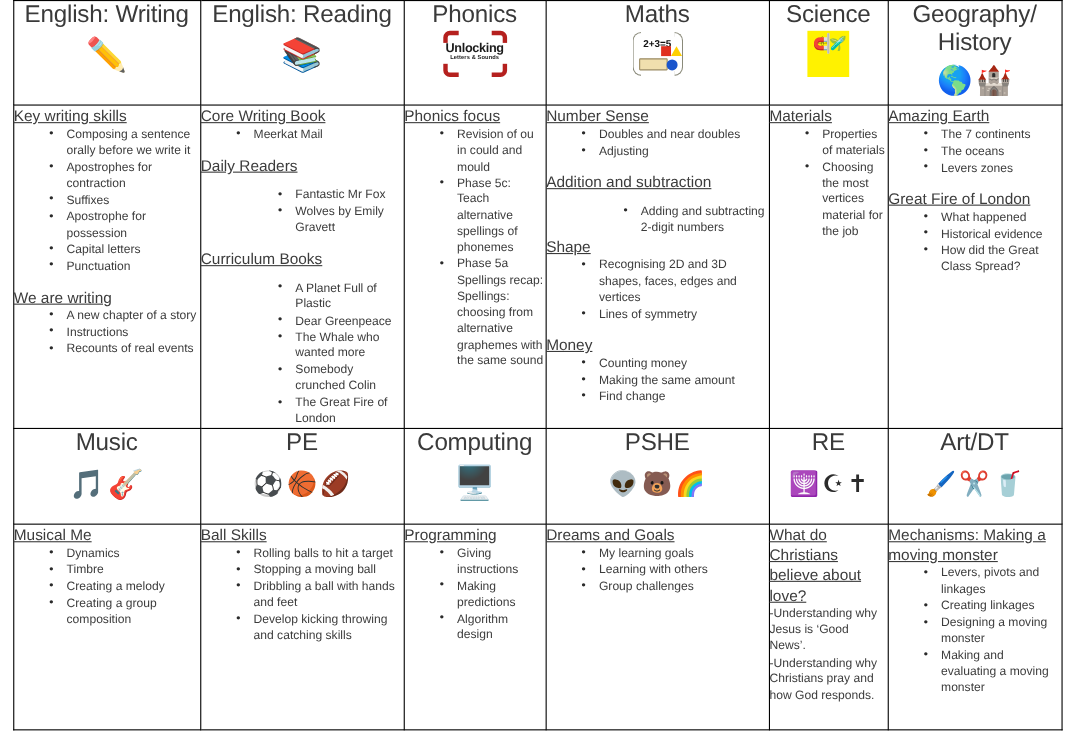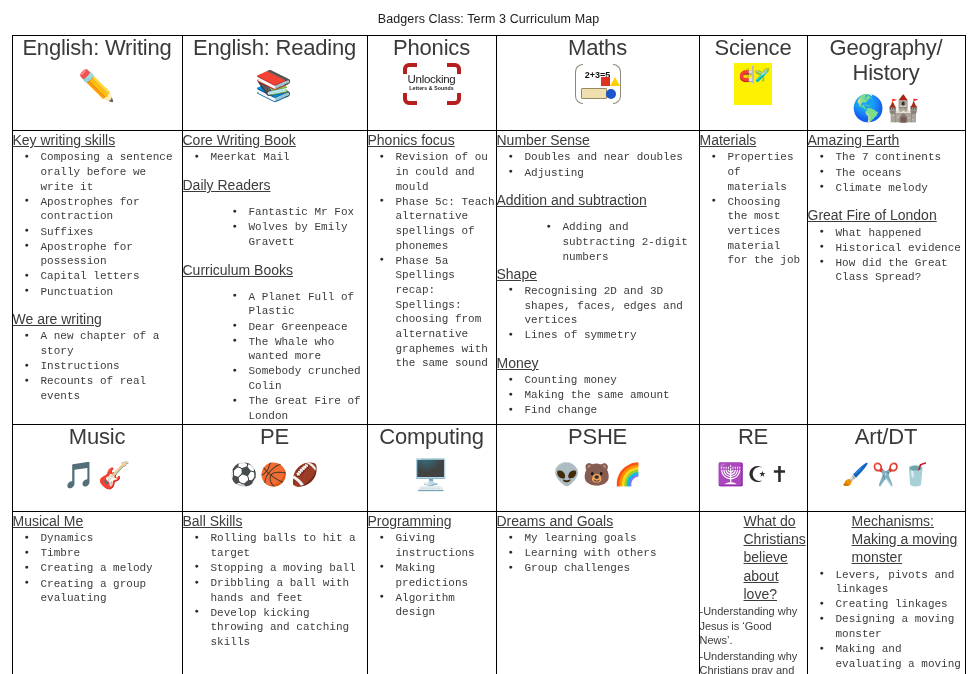--- a/index.html
+++ b/index.html
@@ -72,26 +72,25 @@
   }
   td.content-cell.row2 { height: 186px; }
   .heading {
     text-decoration: underline;
     margin: 0 0 1px 0;
     color: #3c3c3c;
     font-size: 14px;
     line-height: 1.3;
   }
   .heading.spaced { margin-top: 11px; }
-  .heading.wrap { display: block; margin-left: 44px; }
+  .heading.wrap { display: block; }
   ul.bullets {
     margin: 0 0 0 0;
-    padding-left: 26px;
+    padding-left: 46px;
     list-style: none;
-    font-family: Liberation Mono, monospace;
   }
   ul.bullets.gap { margin-top: 11px; margin-left: 38px; }
   ul.bullets li {
     position: relative;
     margin: 0 0 0.5px 0;
     padding-left: 2px;
     line-height: 1.33;
   }
   ul.bullets li::before {
     content: "\25CF";
@@ -134,21 +133,21 @@
     position: absolute;
     left: -5px;
     right: -5px;
     top: 11px;
     text-align: center;
     z-index: 2;
   }
   .phonics-logo .w1 {
     display: block;
     font-size: 11.5px;
-    font-weight: normal;
+    font-weight: bold;
     color: #1b1b1b;
     letter-spacing: -0.3px;
     background: #ffffff;
     line-height: 1;
   }
   .phonics-logo .w2 {
     display: block;
     font-size: 5.2px;
     font-weight: bold;
     color: #1b1b1b;
@@ -208,21 +207,20 @@
     display: inline-block;
   }
   .emoji-ico.sm { font-size: 26px; }
   .emoji-ico.xs { font-size: 22px; }
 </style>
 </head>
 <body>
 
 <div class="page">
 
-  <div class="doc-title">Badgers Class: Term 3 Curriculum Map</div>
 
   <table class="curriculum">
     <colgroup>
       <col style="width:170px">
       <col style="width:185px">
       <col style="width:129px">
       <col style="width:203px">
       <col style="width:108px">
       <col style="width:158px">
     </colgroup>
@@ -373,21 +371,21 @@
             <li>Properties of materials</li>
             <li>Choosing the most vertices material for the job</li>
           </ul>
         </td>
 
         <td class="content-cell">
           <div class="heading">Amazing Earth</div>
           <ul class="bullets">
             <li>The 7 continents</li>
             <li>The oceans</li>
-            <li>Climate melody</li>
+            <li>Levers zones</li>
           </ul>
           <div class="heading spaced">Great Fire of London</div>
           <ul class="bullets">
             <li>What happened</li>
             <li>Historical evidence</li>
             <li>How did the Great Class Spread?</li>
           </ul>
         </td>
       </tr>
 
@@ -446,21 +444,21 @@
       </tr>
 
       <tr>
 
         <td class="content-cell row2">
           <div class="heading">Musical Me</div>
           <ul class="bullets">
             <li>Dynamics</li>
             <li>Timbre</li>
             <li>Creating a melody</li>
-            <li>Creating a group evaluating</li>
+            <li>Creating a group composition</li>
           </ul>
         </td>
 
         <td class="content-cell row2">
           <div class="heading">Ball Skills</div>
           <ul class="bullets">
             <li>Rolling balls to hit a target</li>
             <li>Stopping a moving ball</li>
             <li>Dribbling a ball with hands and feet</li>
             <li>Develop kicking throwing and catching skills</li>

